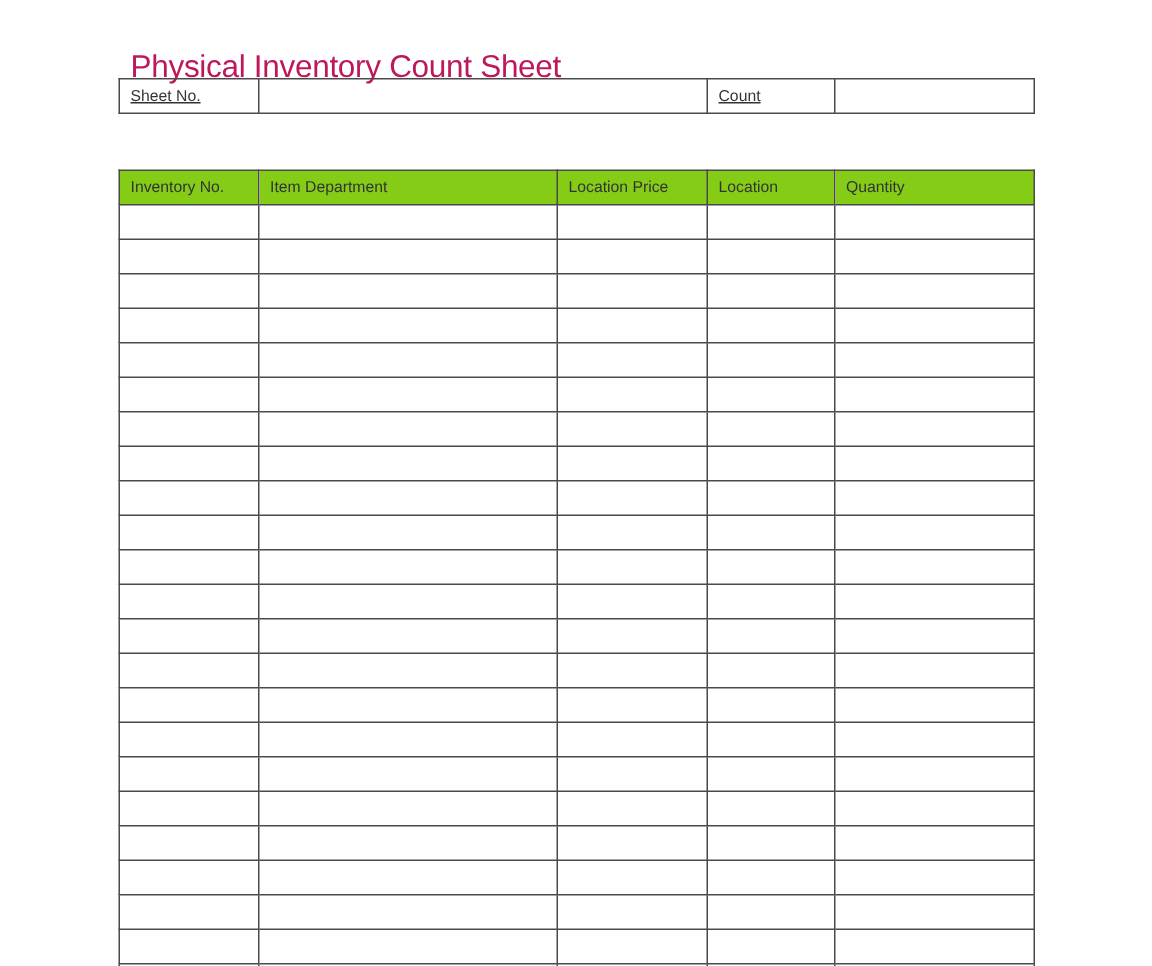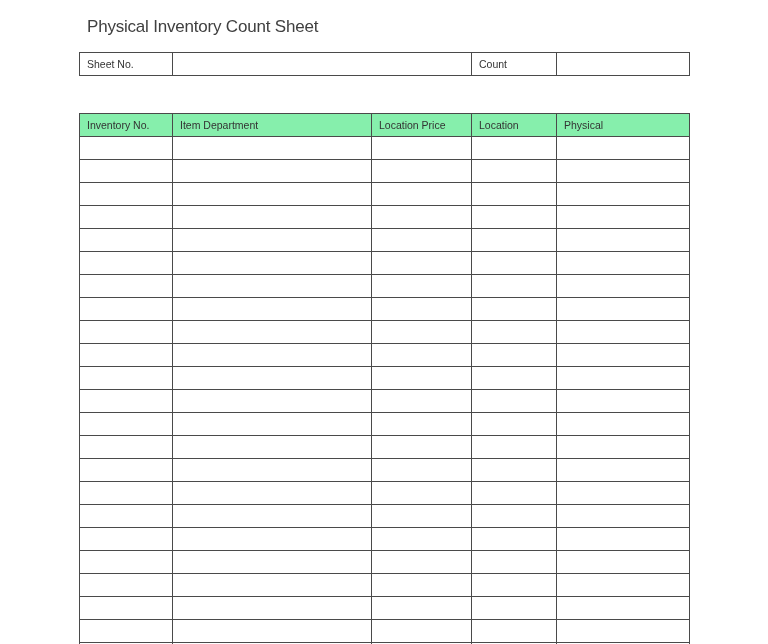--- a/index.html
+++ b/index.html
@@ -4,34 +4,34 @@
 <style>
   html, body { margin: 0; padding: 0; }
   body {
     width: 768px; height: 644px; overflow: hidden;
     background: #ffffff;
     font-family: "Liberation Sans", sans-serif;
     color: #222;
     position: relative;
   }
   .title {
-    position: absolute; left: 87px; top: 17px;
-    font-size: 17px; color: #404040; letter-spacing: -0.2px;
+    position: absolute; left: 87px; top: 33px;
+    font-size: 21px; color: #be185d; letter-spacing: -0.2px;
   }
   table { border-collapse: collapse; position: absolute; table-layout: fixed; }
   td, th {
     border: 1px solid #4a4a4a;
     font-size: 10.5px; font-weight: normal; text-align: left;
     padding: 0 0 0 7px; color: #333;
     white-space: nowrap; overflow: hidden;
   }
   .info { left: 79px; top: 52px; width: 610px; }
-  .info td { height: 22px; }
+  .info td { height: 22px; text-decoration: underline; }
   .items { left: 79px; top: 113px; width: 610px; }
-  .items th { height: 22px; background: #86efac; }
+  .items th { height: 22px; background: #84cc16; }
   .items td { height: 22px; }
 </style>
 </head>
 <body>
 
 <div class="title">Physical Inventory Count Sheet</div>
 
 <table class="info">
   <colgroup>
       <col style="width:93px">
@@ -56,21 +56,21 @@
       <col style="width:100px">
       <col style="width:85px">
       <col style="width:133px">
     </colgroup>
   <thead>
     <tr>
       <th>Inventory No.</th>
       <th>Item Department</th>
       <th>Location Price</th>
       <th>Location</th>
-      <th>Physical</th>
+      <th>Quantity</th>
     </tr>
   </thead>
   <tbody id="item-body">
       <tr>
         <td></td>
         <td></td>
         <td></td>
         <td></td>
         <td></td>
       </tr>

